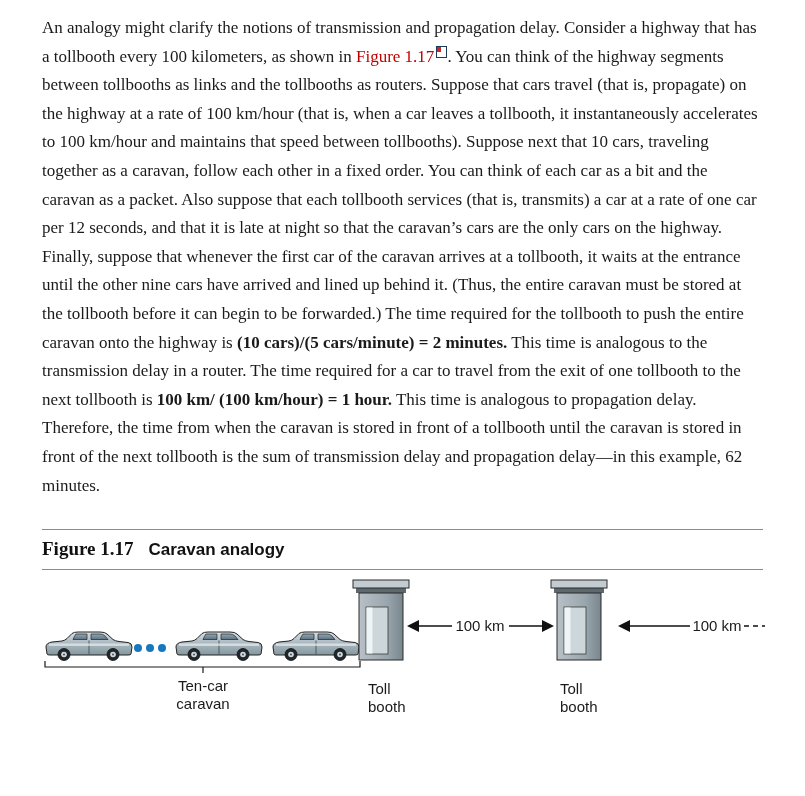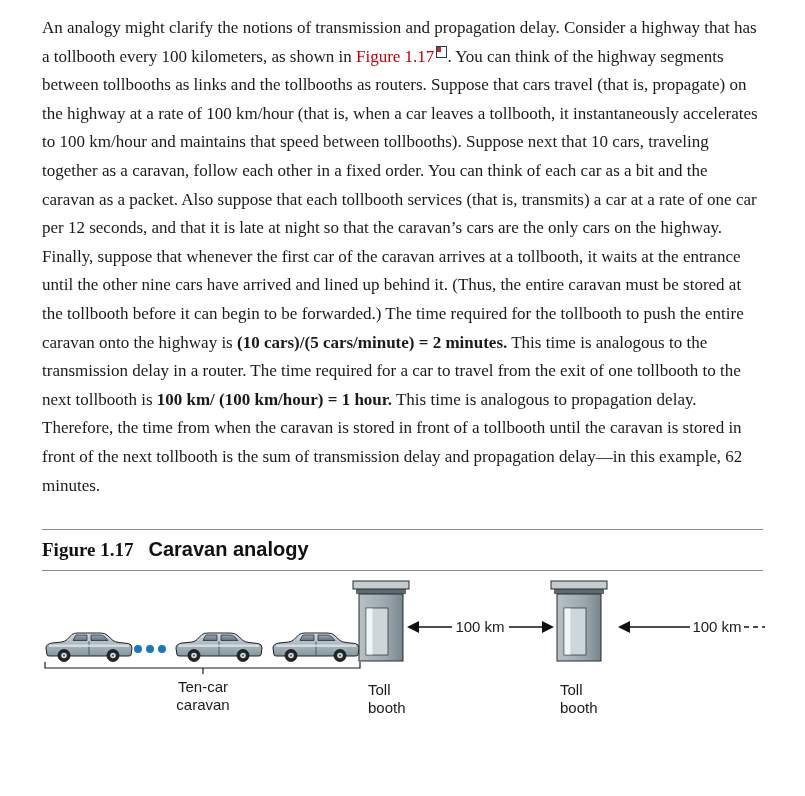--- a/index.html
+++ b/index.html
@@ -57,21 +57,21 @@
   }
   .cap-label {
     font-family: "Liberation Serif", serif;
     font-weight: bold;
     font-size: 19px;
     color: #111111;
   }
   .cap-title {
     font-family: "Liberation Sans", sans-serif;
     font-weight: bold;
-    font-size: 20px;
+    font-size: 17px;
     color: #111111;
   }
   .figure-area { margin-top: 5px; }
   .fig-label {
     font-family: "Liberation Sans", sans-serif;
     font-size: 15px;
     fill: #1a1a1a;
   }
 </style>
 </head>

